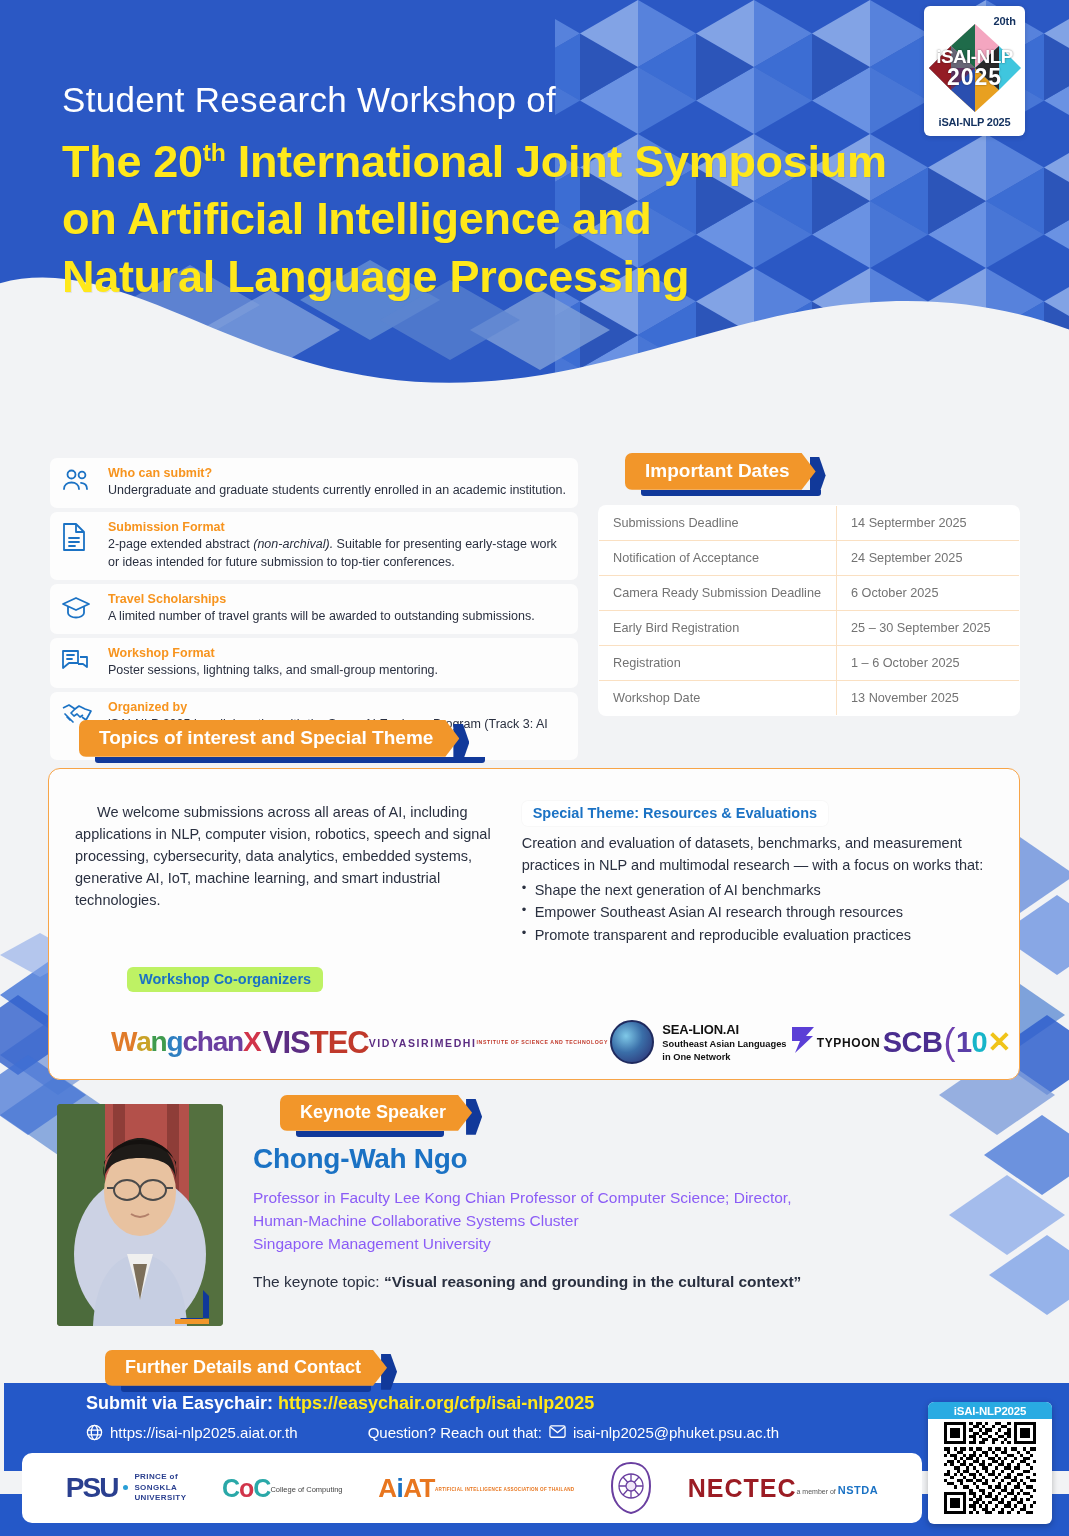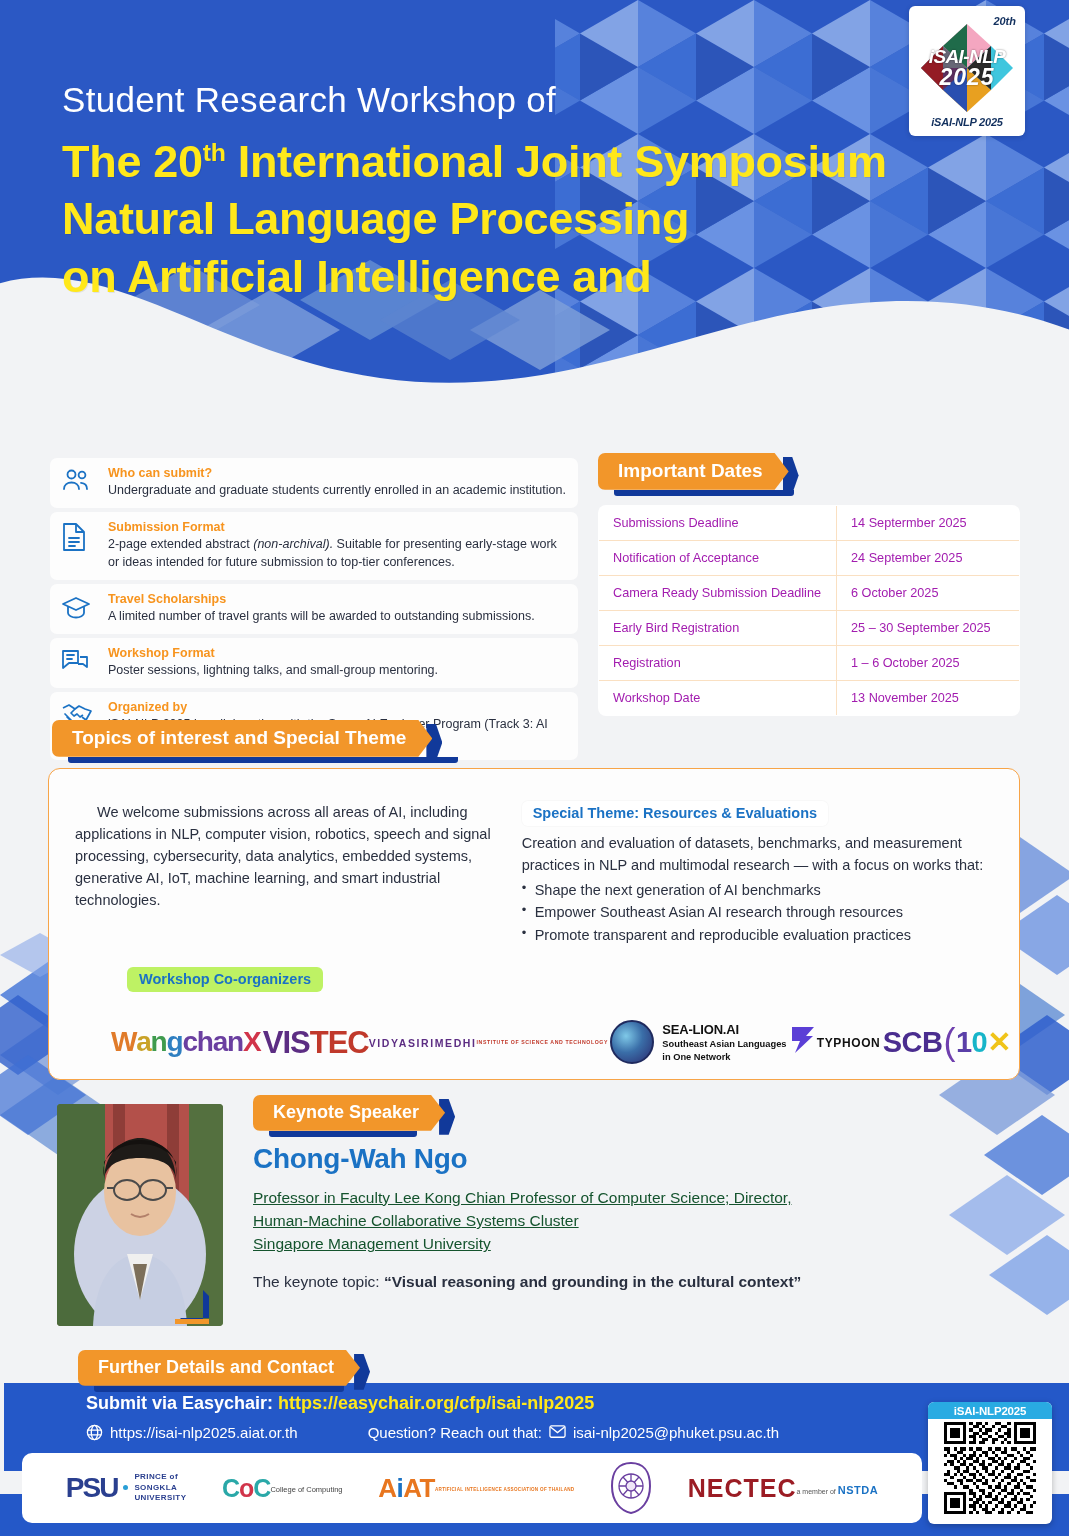--- a/index.html
+++ b/index.html
@@ -26,26 +26,25 @@
   }
   .hdr-title {
     color: #ffe81a; font-weight: 700; font-size: 45px; line-height: 1.28;
     margin-top: 11px; letter-spacing: -.3px;
     text-shadow: 1px 1px 0 rgba(0,0,0,.07);
   }
   .hdr-title sup { font-size: .55em; vertical-align: super; }
 
   
   .logo-badge {
-    position: absolute; right: 44px; top: 6px; width: 116px; height: 130px;
+    position: absolute; right: 44px; top: 6px; width: 101px; height: 130px;
     background: #fff; border-radius: 6px; z-index: 9;
     box-shadow: 0 1px 5px rgba(0,0,0,.17);
     display: flex; flex-direction: column; align-items: center;
     padding-top: 6px;
-    font-style: italic;
   }
   .logo-badge .sup20 {
     position: absolute; right: 9px; top: 9px; font-size: 11px;
     font-weight: 700; color: #12305e;
   }
   .logo-diamond { position: relative; width: 92px; height: 88px; margin-top: 12px; }
   .logo-txt {
     position: absolute; left: 0; right: 0; top: 23px; text-align: center;
     color: #fff; font-weight: 700; font-size: 19px; letter-spacing: -.6px;
     text-shadow: 0 0 2px rgba(0,0,0,.5); line-height: 1;
@@ -72,21 +71,21 @@
     background: #fdfdfd; border-radius: 7px; padding: 7px 11px 8px 11px;
     margin-bottom: 4px;
   }
   .info-ico { width: 34px; flex: 0 0 34px; padding-top: 3px; color: #1b72c4; }
   .info-ico svg { display: block; }
   .info-ttl { color: #f7941e; font-weight: 700; font-size: 12.5px; line-height: 1.3; }
   .info-desc { color: #2a3040; font-size: 12.5px; line-height: 1.42; margin-top: 1px; }
   .info-desc i { font-style: italic; }
 
   
-  .pill-wrap { position: relative; display: inline-block; }
+  .pill-wrap { position: relative; display: inline-block; margin-left: 27px; }
   .pill {
     position: relative; background: #f2962a; color: #fff; font-weight: 700;
     padding: 7px 26px 8px 20px; font-size: 19px; line-height: 1.15;
     border-radius: 7px 0 0 7px;
     clip-path: polygon(0 0, calc(100% - 14px) 0, 100% 50%, calc(100% - 14px) 100%, 0 100%);
     z-index: 2;
   }
   .pill-shadow {
     position: absolute; left: 16px; bottom: -6px; height: 6px;
     background: #11399a; border-radius: 0 0 3px 3px; z-index: 1;
@@ -98,21 +97,21 @@
   }
 
   
   .dates-block { position: absolute; left: 598px; top: 58px; width: 422px; }
   .dates-table {
     margin-top: 15px; width: 422px; border-collapse: collapse;
     background: #fff; border: 1.4px solid #f7a448; border-radius: 8px;
     overflow: hidden;
   }
   .dates-table td {
-    font-size: 12.7px; color: #a21caf; padding: 10px 14px;
+    font-size: 12.7px; color: #737373; padding: 10px 14px;
     border-bottom: 1px solid #fae0c2;
   }
   .dates-table tr:last-child td { border-bottom: none; }
   .dates-table td.k { width: 238px; border-right: 1px solid #fae0c2; }
 
   
   .topics-head { position: absolute; left: 52px; top: 325px; }
   .topics-card {
     position: absolute; left: 48px; top: 373px; width: 972px; height: 312px;
     background: #fdfdfd; border: 1.6px solid #f7a448; border-radius: 12px;
@@ -191,21 +190,21 @@
   }
   .kn-photo .face { position: absolute; inset: 0; }
   .kn-corner {
     position: absolute; width: 58px; height: 34px; right: 14px; bottom: 2px;
   }
   .kn-right { position: absolute; left: 253px; top: 0; width: 720px; }
   .kn-name {
     color: #1b72c4; font-size: 28px; font-weight: 700; margin-top: 12px;
     letter-spacing: -.3px;
   }
-  .kn-affil { font-size: 15.5px; color: #14532d; line-height: 1.5; margin-top: 11px; text-decoration: underline; }
+  .kn-affil { font-size: 15.5px; color: #8b5cf6; line-height: 1.5; margin-top: 11px; }
   .kn-topic { font-size: 15.5px; color: #2a3040; margin-top: 18px; }
   .kn-topic b { font-weight: 700; }
 
   
   .contact-head { position: absolute; left: 78px; top: 955px; z-index: 6; }
   .contact-strip {
     position: absolute; left: 4px; top: 988px; width: 1069px; height: 88px;
     background: #2458c8;
   }
   .contact-inner { position: absolute; left: 82px; top: 10px; }
@@ -291,22 +290,22 @@
   <svg class="hdr-wave" viewBox="0 0 1110 150" preserveAspectRatio="none">
     <path d="M0,30 C120,-20 230,95 400,118 C570,142 700,70 840,48 C960,29 1050,52 1110,78 L1110,150 L0,150 Z" fill="#f2f3f5"></path>
   </svg>
 
   <div class="header-text">
     <div class="hdr-line1">Student Research Workshop of</div>
     <div class="hdr-title">
       <div>
         <span>The 20</span><sup>th</sup><span> International Joint Symposium</span>
       </div>
+      <div>on Artificial Intelligence and</div>
       <div>Natural Language Processing</div>
-      <div>on Artificial Intelligence and</div>
     </div>
   </div>
 
   <div class="logo-badge">
     <span class="sup20">20th</span>
     <div class="logo-diamond">
       <svg viewBox="0 0 92 88" width="92" height="88">
         <polygon points="46,0 70,22 46,44 22,22" fill="#f4a6c0"></polygon>
         <polygon points="70,22 92,44 70,66 46,44" fill="#3fc6de"></polygon>
         <polygon points="46,44 70,66 46,88 22,66" fill="#e8a020"></polygon>

